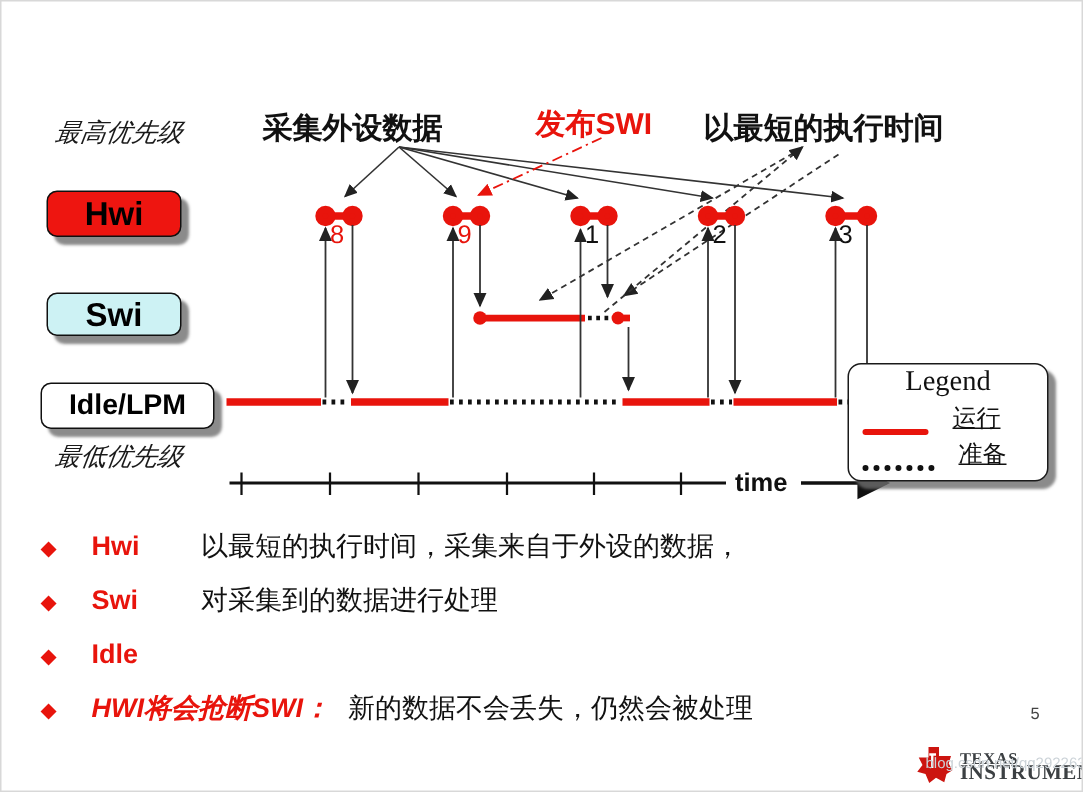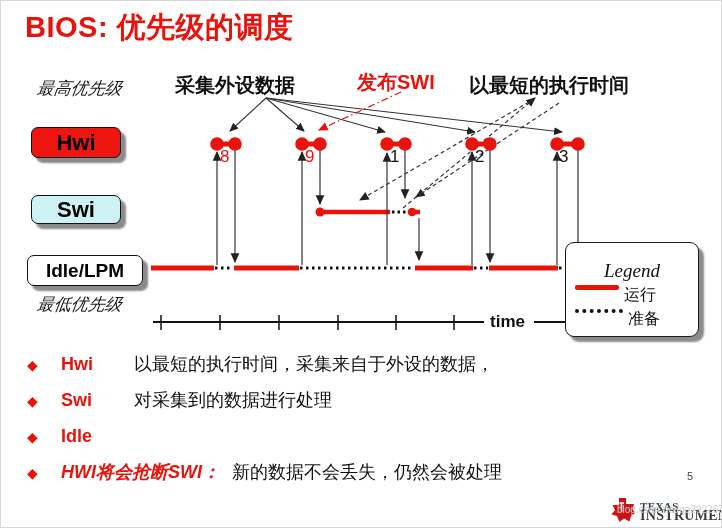--- a/index.html
+++ b/index.html
@@ -41,23 +41,23 @@
   .pn-4{left:558px;top:146px;}
   
   .time-label{left:489px;top:311px;font-size:17px;font-weight:bold;color:#111;}
   
   .legend{
     left:564px;top:241px;width:134px;background:#fff;
     border:1.6px solid #1a1a1a;border-radius:9px;
     box-shadow:5px 5px 2px rgba(110,110,110,0.8);
     padding:1px 9px 6px 9px;box-sizing:border-box;
   }
-  .legend-title{font-family:"Liberation Serif",serif;font-style:italic;font-size:19px;
-    text-align:center;color:#111;margin:16px 0 2px 0;}
-  .legend-row{display:flex;align-items:flex-start;gap:5px;font-size:16px;color:#111;margin-top:3px;}
+  .legend-title{font-family:"Liberation Serif",serif;font-size:19px;
+    text-align:center;color:#111;margin:0 0 2px 0;}
+  .legend-row{display:flex;align-items:flex-end;gap:16px;font-size:16px;color:#111;margin-top:3px;text-decoration:underline;}
   .sw-run{width:44px;height:4.5px;background:#e8140c;border-radius:2px;flex:none;}
   .sw-ready{width:48px;height:0;border-top:4px dotted #111;flex:none;}
   
   .bullets{left:26px;top:351px;width:688px;}
   .bullet-row{display:flex;align-items:baseline;margin-bottom:10px;line-height:25px;}
   .bullet-marker{color:#e8140c;font-size:14px;width:34px;flex:none;}
   .bullet-kw{color:#e8140c;font-weight:bold;font-size:18px;min-width:73px;flex:none;}
   .kw-italic{font-style:italic;min-width:0;margin-right:12px;}
   .bullet-text{font-size:18px;color:#111;}
   
@@ -67,21 +67,20 @@
   .brand-top{font-size:11px;font-weight:bold;letter-spacing:0.4px;display:block;}
   .brand-bottom{font-size:14px;font-weight:bold;letter-spacing:0.3px;display:block;}
   .watermark{left:616px;top:503px;font-size:10px;color:#ccd3d8;white-space:nowrap;}
   svg.diagram{left:0;top:0;}
 </style>
 </head>
 <body>
 
 <div class="slide">
 
-  <div class="abs title">BIOS: 优先级的调度</div>
 
   <div class="abs prio prio-top">最高优先级</div>
   <div class="abs prio prio-bottom">最低优先级</div>
 
   <div class="abs anno anno-postswi">发布SWI</div>
   <div class="abs anno anno-collect">采集外设数据</div>
   <div class="abs anno anno-process">以最短的执行时间</div>
 
   <svg class="abs diagram" width="722" height="528" viewBox="0 0 722 528">
     <defs>

